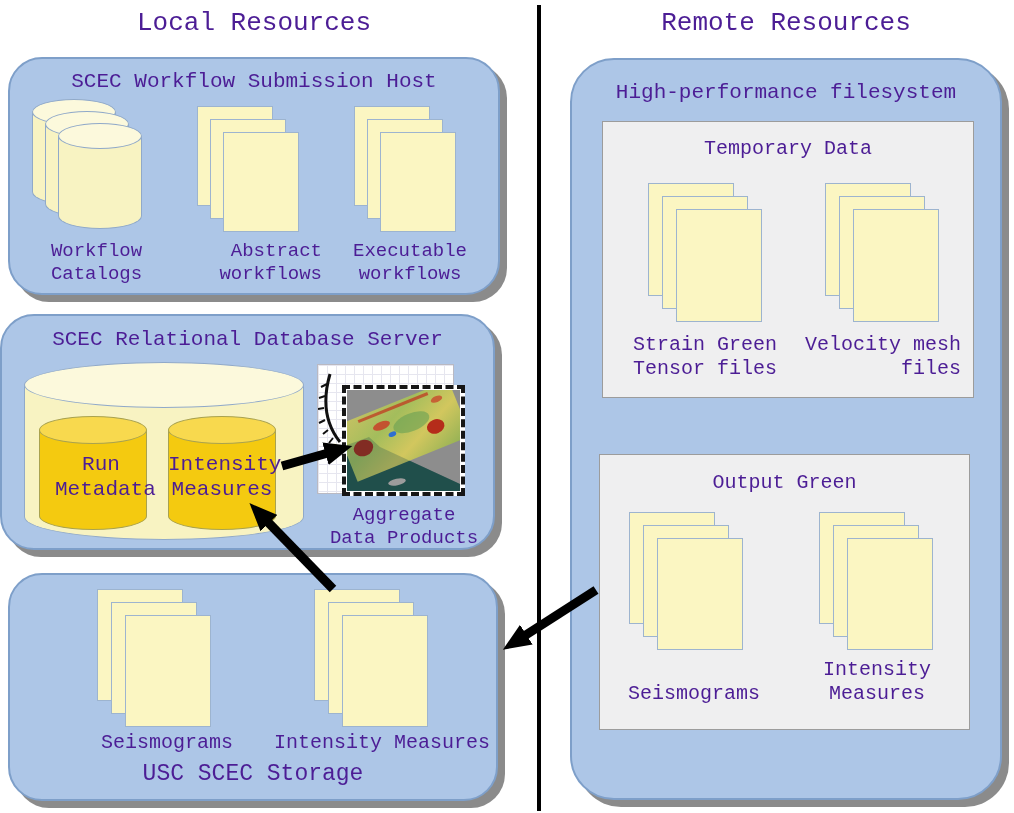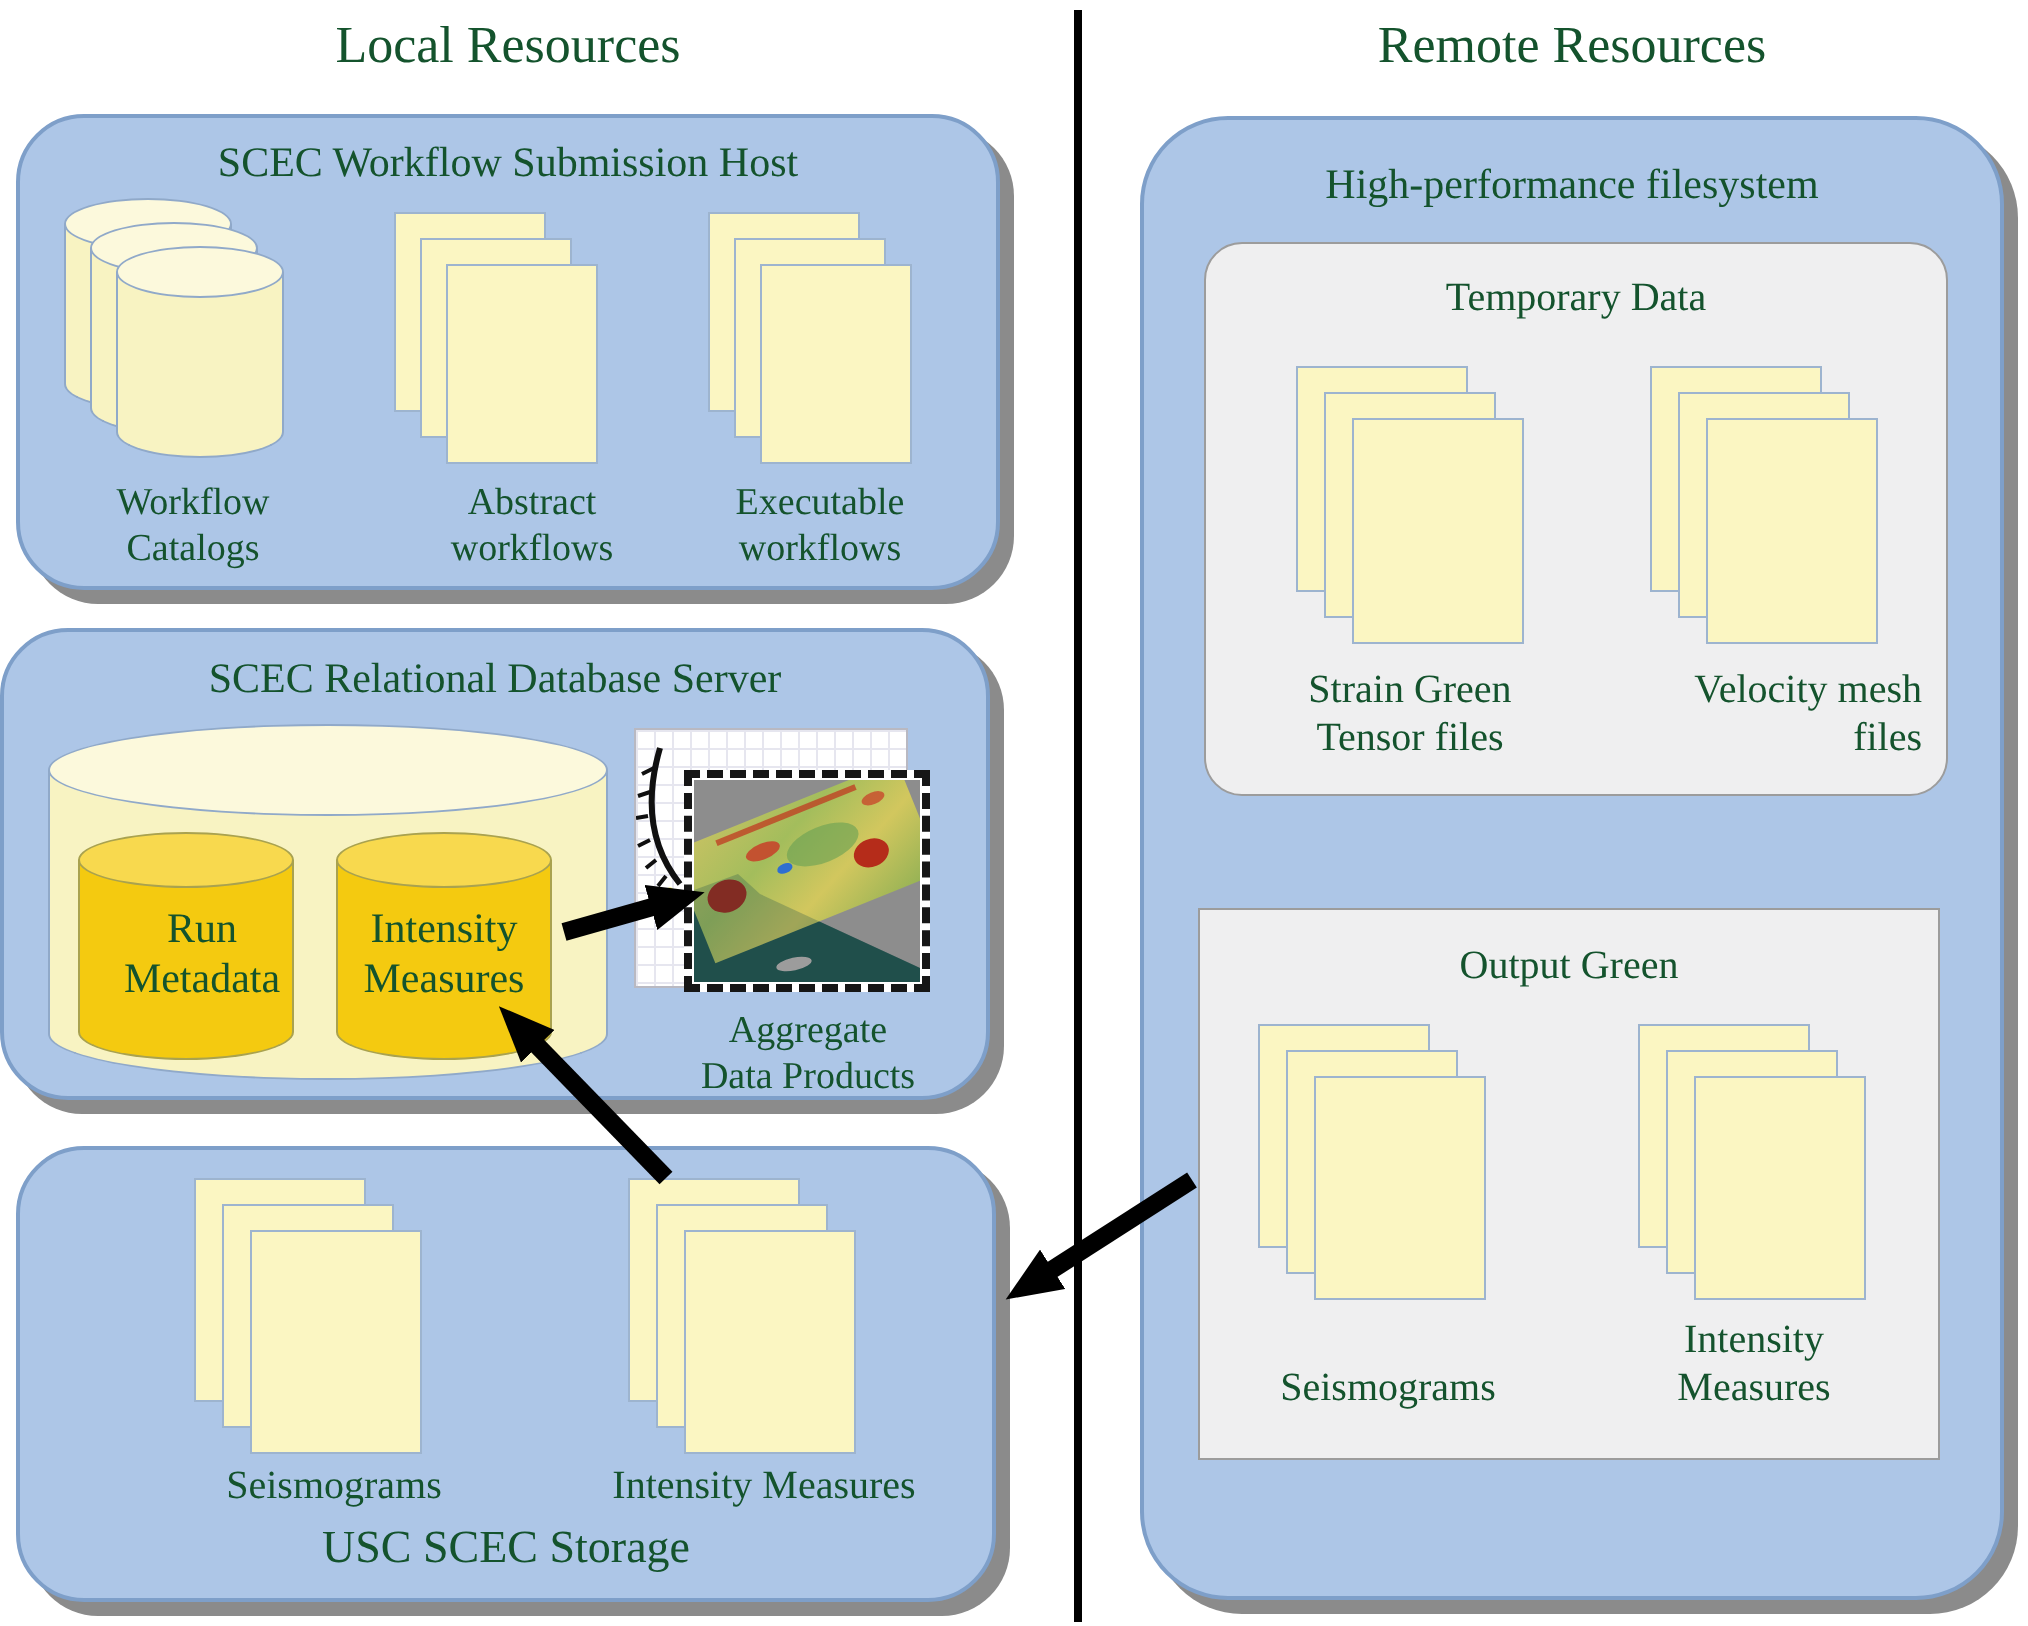--- a/index.html
+++ b/index.html
@@ -1,18 +1,18 @@
 <!DOCTYPE html>
 <html><head>
 <meta charset="utf-8">
 <style>
   html,body{margin:0;padding:0;background:#fff;}
   .canvas{
     position:relative;width:1014px;height:813px;background:#ffffff;
-    font-family:Liberation Serif, serif;color:#14532d;
+    font-family:Liberation Mono, monospace;color:#4c1d95;
     overflow:hidden;
   }
   .hdr{position:absolute;text-align:center;font-size:26px;line-height:30px;}
   .divider{position:absolute;left:537px;top:5px;width:4px;height:806px;background:#000;}
 
   .panel{
     position:absolute;background:#adc6e7;border:2px solid #7e9fc9;
     border-radius:34px;box-shadow:7px 7px 0 #8b8b8b;box-sizing:border-box;
   }
   .panel-title{position:absolute;left:0;right:0;text-align:center;font-size:21px;line-height:25px;}
@@ -100,21 +100,21 @@
       </div>
     </div>
     <div class="lbl" style="left:14px;top:181px;width:145px;">Workflow
 Catalogs</div>
 
     <div class="stack stack-sm" style="left:187px;top:47px;">
       <div class="page p1"></div>
       <div class="page p2"></div>
       <div class="page p3"></div>
     </div>
-    <div class="lbl" style="left:176px;top:181px;width:160px;">Abstract
+    <div class="lbl" style="left:152px;top:181px;width:160px;text-align:right;">Abstract
 workflows</div>
 
     <div class="stack stack-sm" style="left:344px;top:47px;">
       <div class="page p1"></div>
       <div class="page p2"></div>
       <div class="page p3"></div>
     </div>
     <div class="lbl" style="left:320px;top:181px;width:160px;">Executable
 workflows</div>
   </div>
@@ -188,21 +188,21 @@
       <div class="page p3"></div>
     </div>
     <div class="lbl lbl-md" style="left:77px;top:156px;width:160px;">Seismograms</div>
     <div class="lbl lbl-md" style="left:262px;top:156px;width:220px;">Intensity Measures</div>
     <div class="lbl lbl-lg" style="left:0;right:0;top:186px;">USC SCEC Storage</div>
   </div>
 
   <div class="panel" style="left:570px;top:58px;width:432px;height:742px;border-radius:44px;">
     <div class="panel-title" style="top:20px;">High-performance filesystem</div>
 
-    <div class="innerbox" style="left:30px;top:61px;width:372px;height:277px;border-radius:19px;">
+    <div class="innerbox" style="left:30px;top:61px;width:372px;height:277px;">
       <div class="innerbox-title" style="top:15px;">Temporary Data</div>
       <div class="stack stack-md" style="left:45px;top:61px;--ph:113px;">
         <div class="page p1"></div>
         <div class="page p2"></div>
         <div class="page p3"></div>
       </div>
       <div class="stack stack-md" style="left:222px;top:61px;--ph:113px;">
         <div class="page p1"></div>
         <div class="page p2"></div>
         <div class="page p3"></div>

